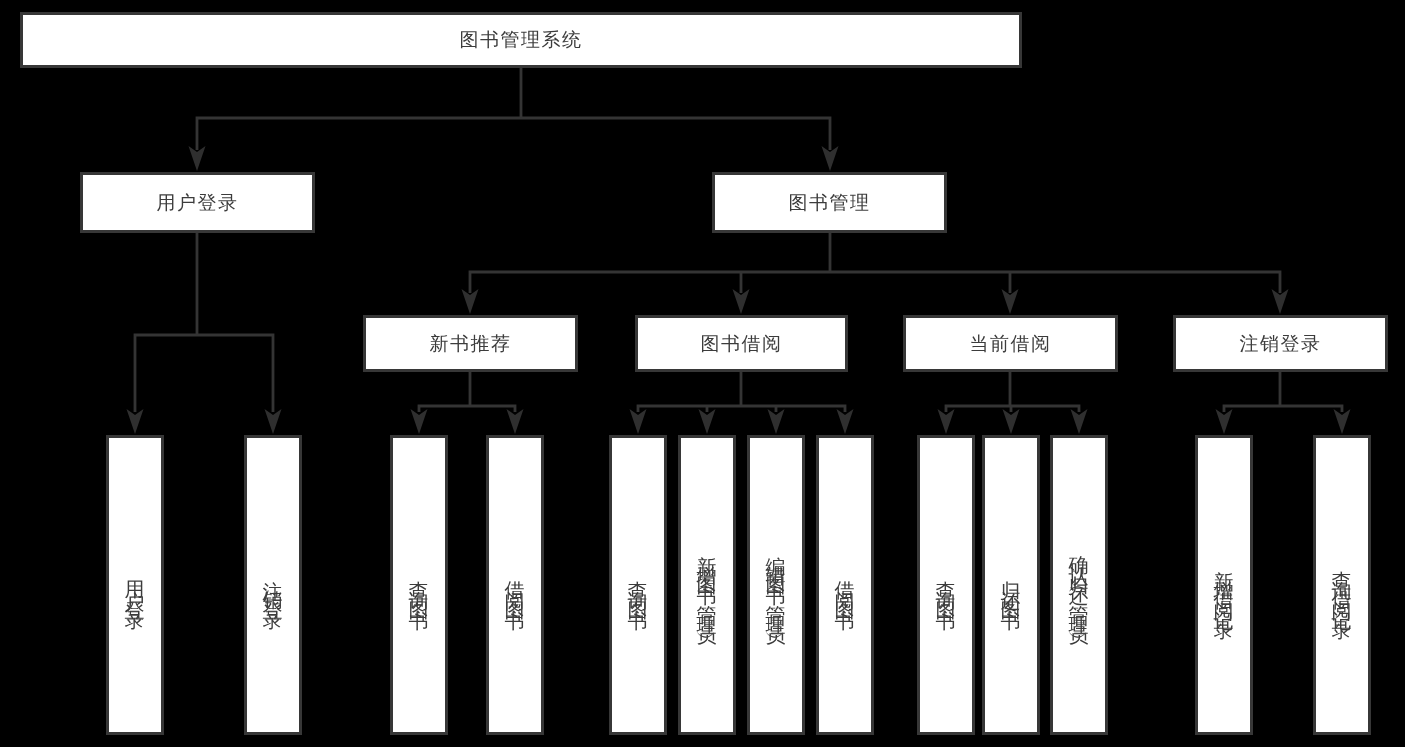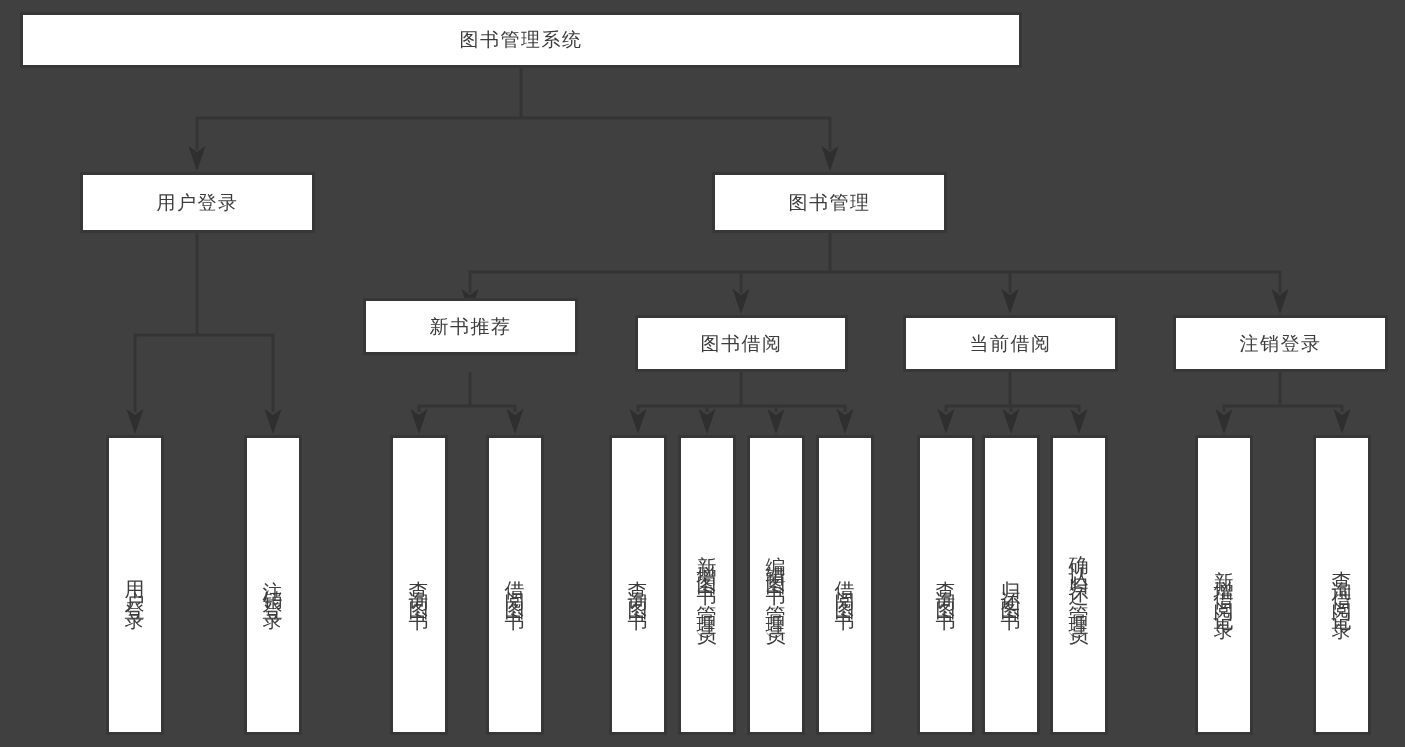--- a/index.html
+++ b/index.html
@@ -1,20 +1,20 @@
 <!DOCTYPE html>
 <html><head>
 <meta charset="utf-8">
 <style>
   * { margin:0; padding:0; box-sizing:border-box; }
   html,body { background:#ffffff; }
   body { font-family:"Liberation Sans","DejaVu Sans",sans-serif; }
   .canvas {
     position:relative; width:1405px; height:747px;
-    background:#404040; overflow:hidden;
+    background:#000000; overflow:hidden;
   }
   .wires { position:absolute; left:0; top:0; z-index:1; }
   .node {
     position:absolute; z-index:2;
     background:#ffffff; border:3px solid #373737;
     display:flex; align-items:center; justify-content:center;
     color:#3c3c3c;
   }
   .hbox { font-size:19px; letter-spacing:1.5px; }
   .vbox span {
@@ -77,21 +77,21 @@
     <span>图书管理系统</span>
   </div>
 
   <div class="node hbox" style="left:80px;top:172px;width:235px;height:61px">
     <span>用户登录</span>
   </div>
   <div class="node hbox" style="left:712px;top:172px;width:235px;height:61px">
     <span>图书管理</span>
   </div>
 
-  <div class="node hbox" style="left:363px;top:298px;width:215px;height:57px">
+  <div class="node hbox" style="left:363px;top:315px;width:215px;height:57px">
     <span>新书推荐</span>
   </div>
   <div class="node hbox" style="left:903px;top:315px;width:215px;height:57px">
     <span>当前借阅</span>
   </div>
   <div class="node hbox" style="left:635px;top:315px;width:213px;height:57px">
     <span>图书借阅</span>
   </div>
   <div class="node hbox" style="left:1173px;top:315px;width:215px;height:57px">
     <span>注销登录</span>

